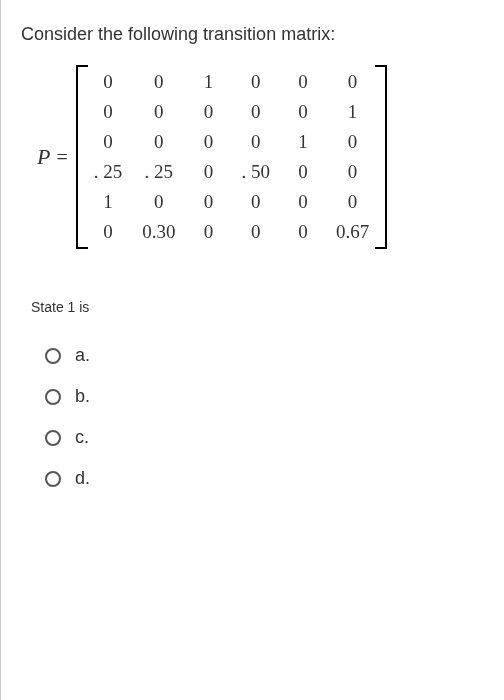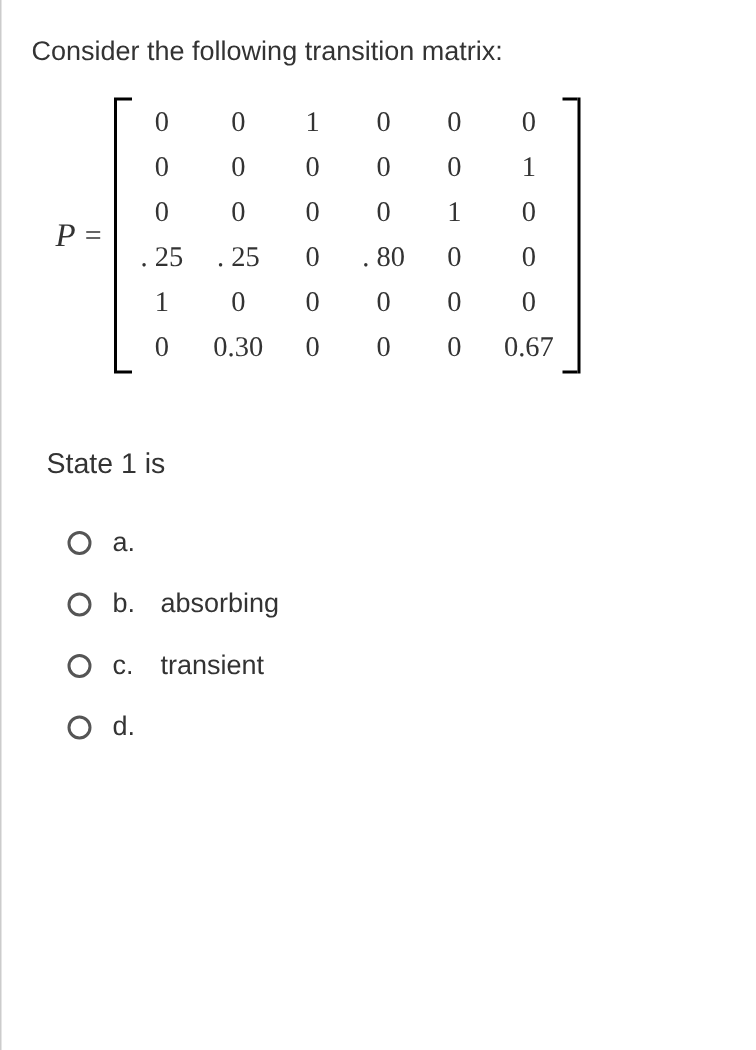--- a/index.html
+++ b/index.html
@@ -78,21 +78,21 @@
       row-gap: 8px;
       padding: 6px 6px;
       font-family: "Times New Roman", serif;
       font-size: 19px;
     }
     .matrix span {
       text-align: center;
       min-width: 26px;
     }
     .question {
-      font-size: 19px;
+      font-size: 14px;
       margin: 0 0 30px 10px;
     }
     .options {
       margin-left: 24px;
     }
     .option {
       display: flex;
       align-items: center;
       margin-bottom: 20px;
       font-size: 18px;
@@ -137,21 +137,21 @@
     <span>0</span>
     <span>0</span>
     <span>0</span>
     <span>0</span>
     <span>1</span>
     <span>0</span>
 
     <span>. 25</span>
     <span>. 25</span>
     <span>0</span>
-    <span>. 80</span>
+    <span>. 50</span>
     <span>0</span>
     <span>0</span>
 
     <span>1</span>
     <span>0</span>
     <span>0</span>
     <span>0</span>
     <span>0</span>
     <span>0</span>
 
@@ -168,24 +168,22 @@
 <div class="question">State 1 is</div>
 
 <div class="options">
   <div class="option">
     <span class="radio"></span>
     <span class="opt-letter">a.</span>
   </div>
   <div class="option">
     <span class="radio"></span>
     <span class="opt-letter">b.</span>
-    <span>absorbing</span>
   </div>
   <div class="option">
     <span class="radio"></span>
     <span class="opt-letter">c.</span>
-    <span>transient</span>
   </div>
   <div class="option">
     <span class="radio"></span>
     <span class="opt-letter">d.</span>
   </div>
 </div>
 
 </body></html>

